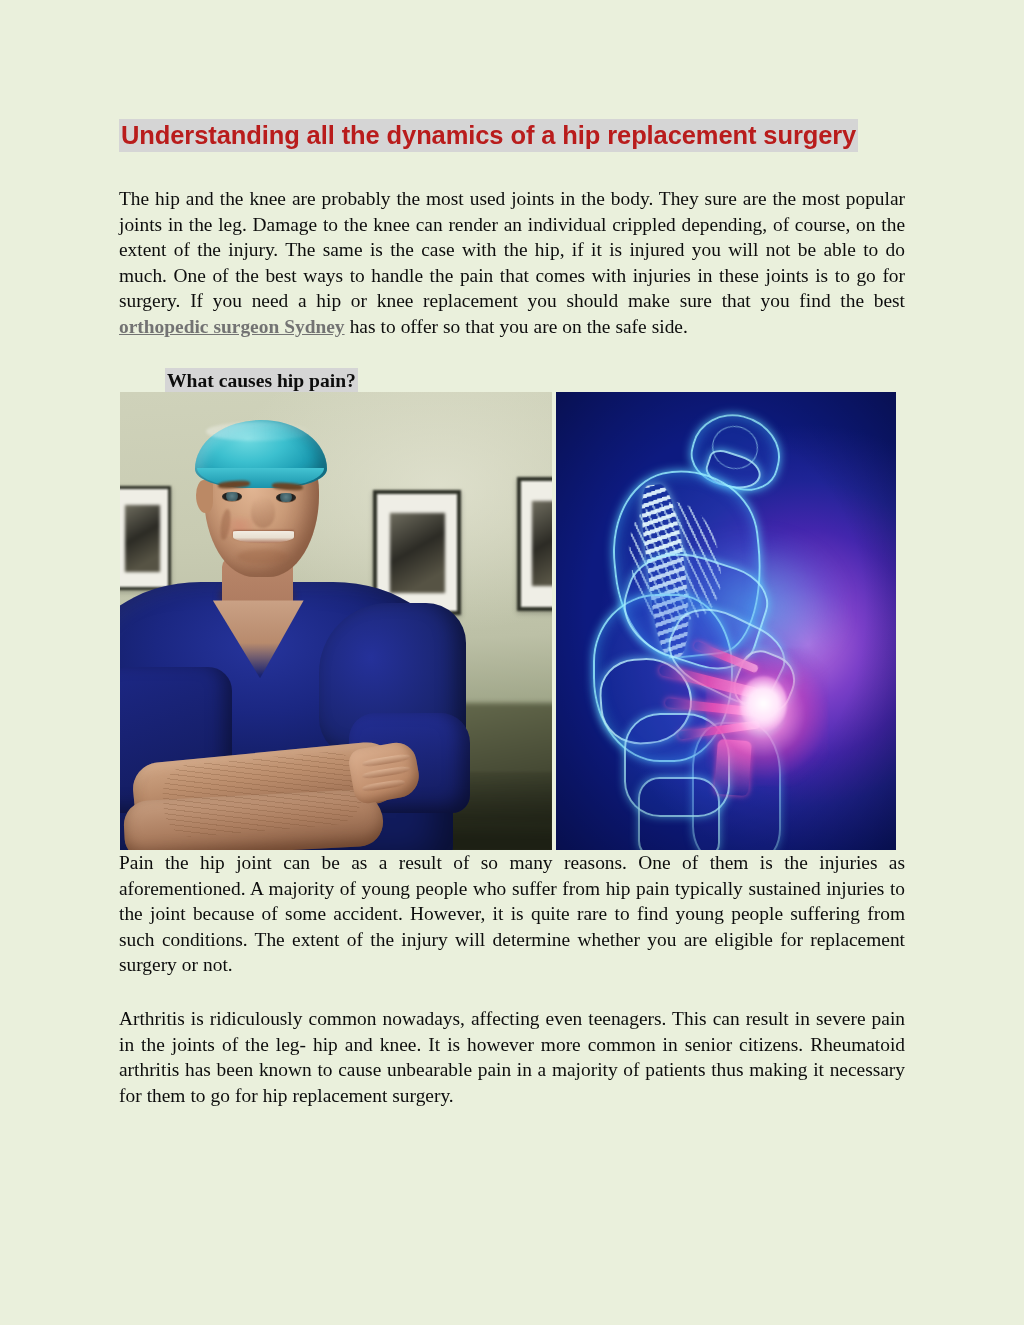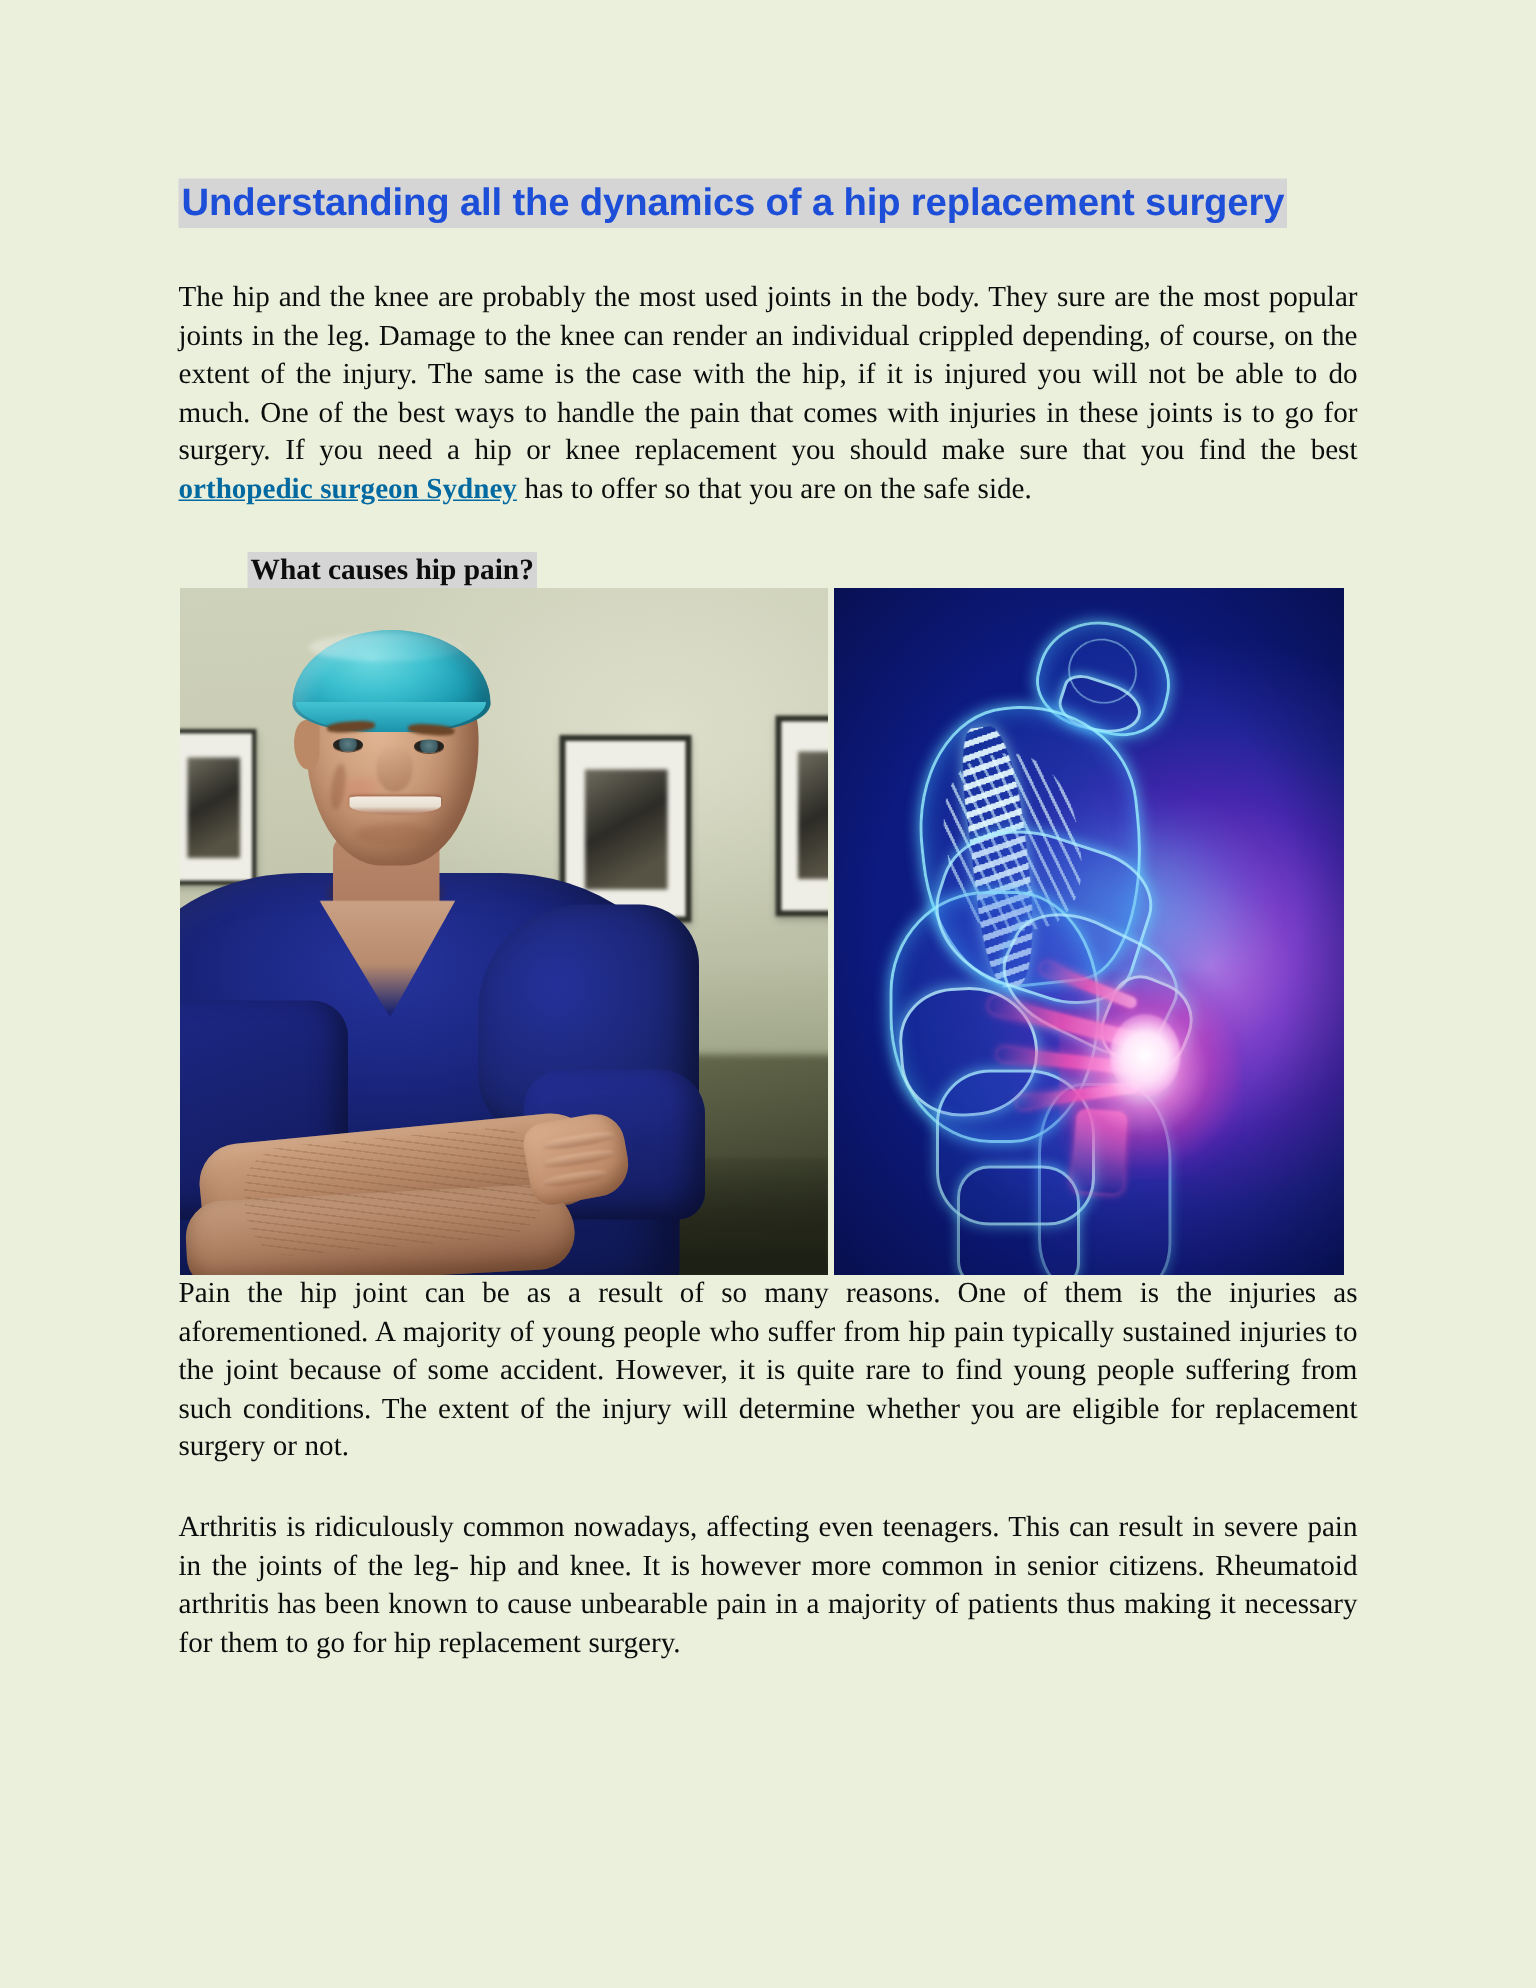--- a/index.html
+++ b/index.html
@@ -29,21 +29,21 @@
     top: 118px;
     width: 786px;
   }
 
   
   .doc-title {
     font-family: "Liberation Sans", "DejaVu Sans", sans-serif;
     font-weight: bold;
     font-size: 25.5px;
     line-height: 34px;
-    color: #1d4ed8;
+    color: #b91c1c;
     background: #d5d5d5;
     display: inline;
     box-decoration-break: clone;
     -webkit-box-decoration-break: clone;
     letter-spacing: -0.1px;
     padding: 2px 2px 3px 2px;
   }
   .title-wrap {
     margin: 0 0 0 0;
     line-height: 38px;
@@ -59,21 +59,21 @@
     letter-spacing: 0.0px;
     word-spacing: 0.2px;
   }
 
   .gap-1 { height: 28px; }
   .gap-2 { height: 28px; }
   .gap-4 { height: 28px; }
   .gap-5 { height: 28px; }
 
   .inlink {
-    color: #0369a1;
+    color: #737373;
     font-weight: bold;
     text-decoration: underline;
   }
 
   
   .subhead-wrap { line-height: 26px; margin-left: 46px; }
   .subhead {
     font-family: "Liberation Serif", "DejaVu Serif", serif;
     font-weight: bold;
     font-size: 19.6px;

